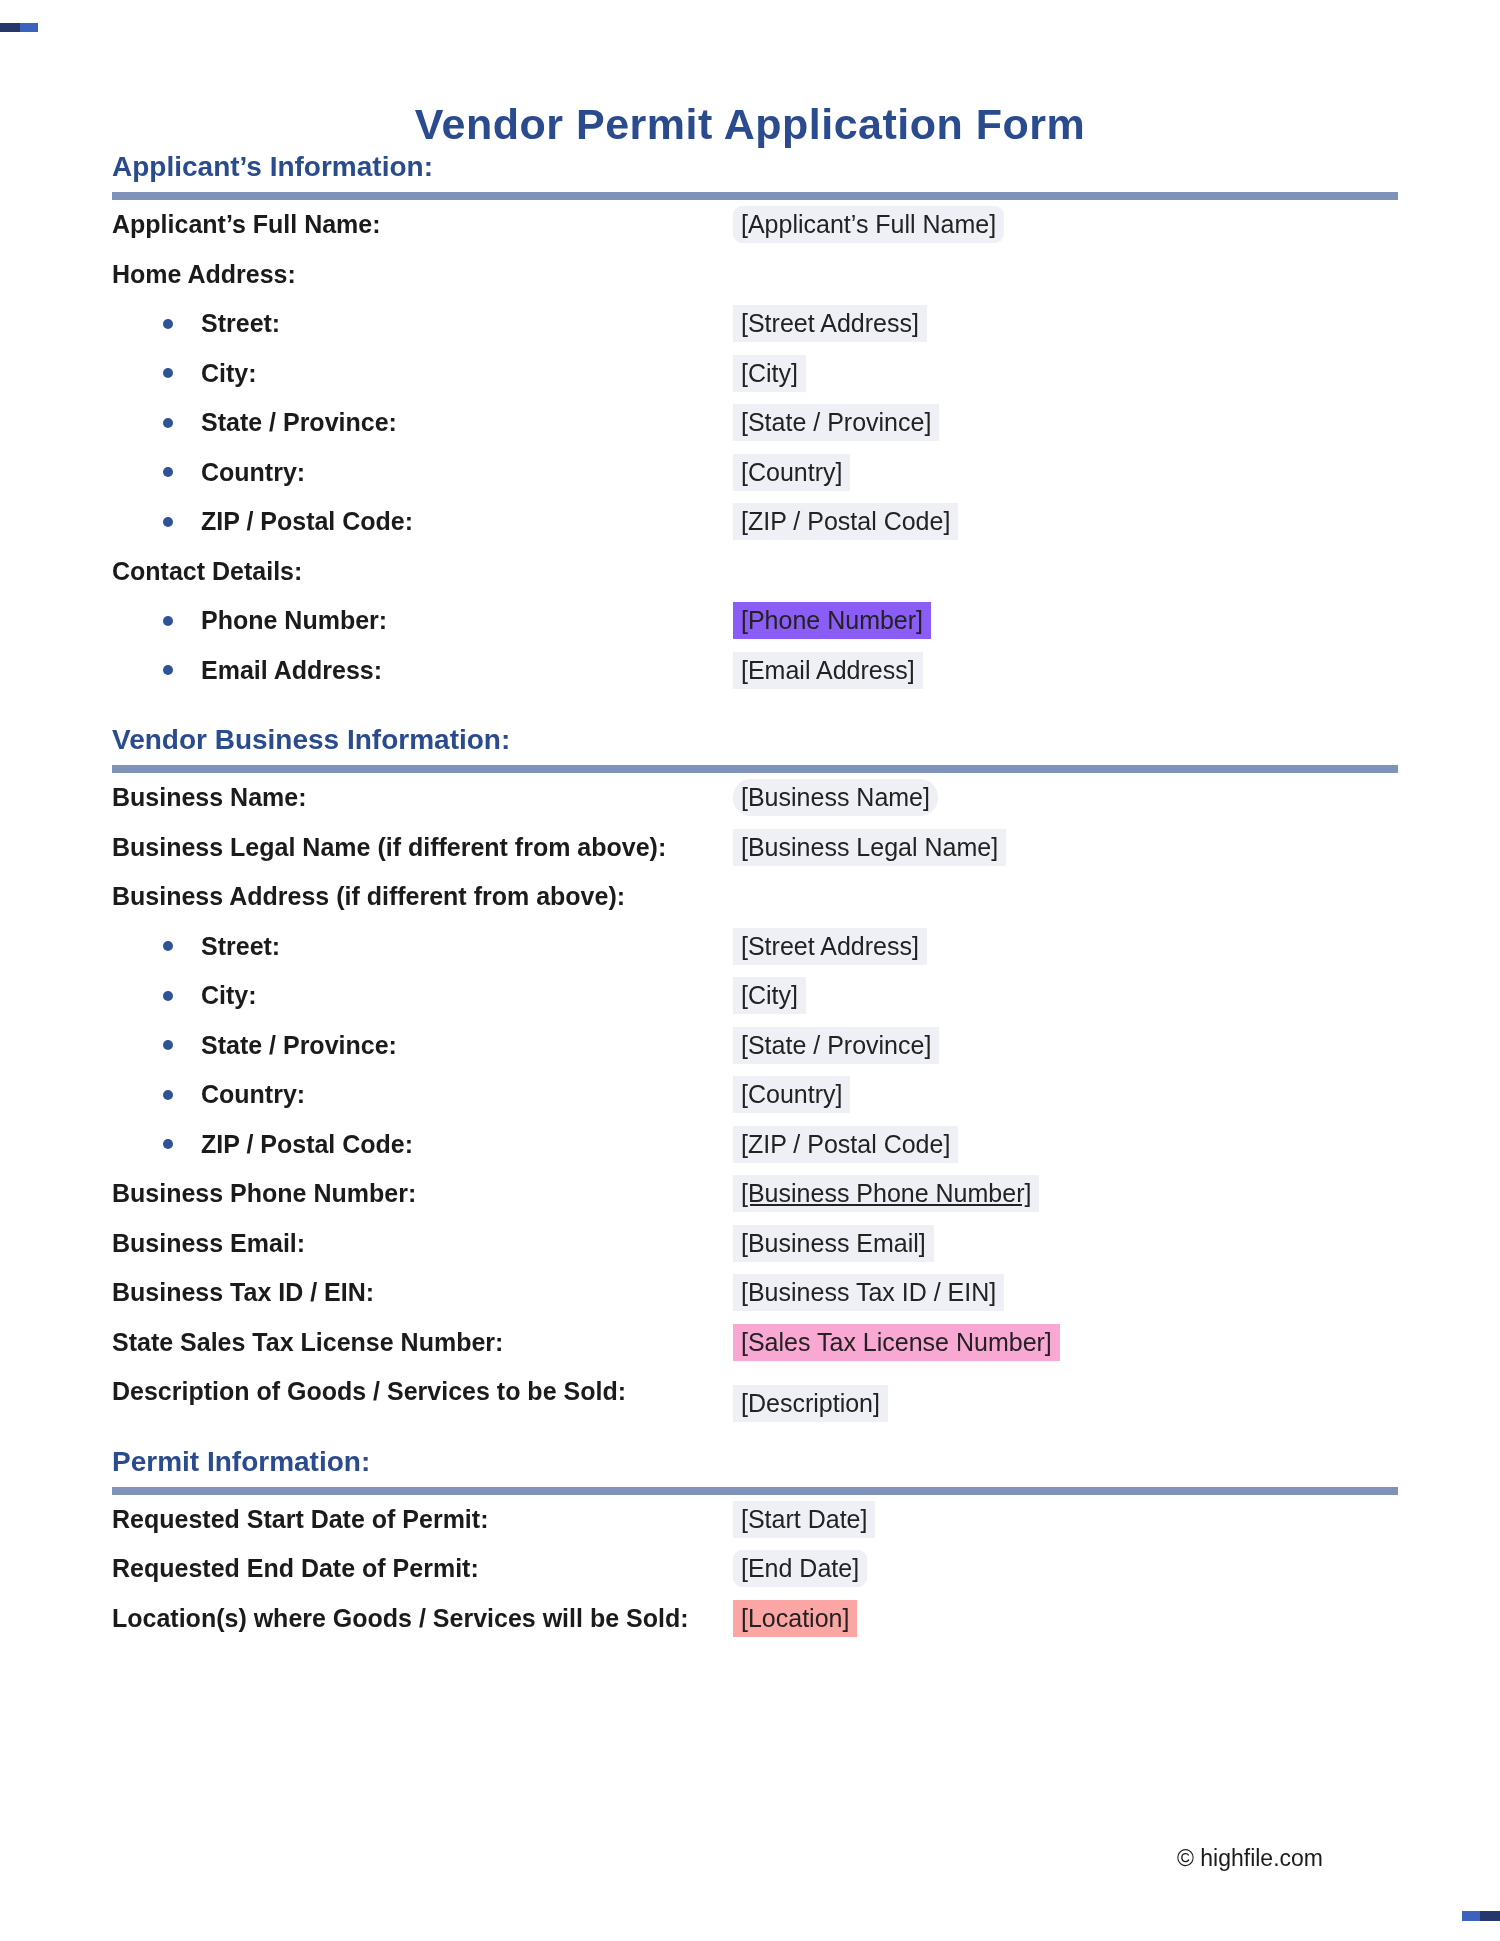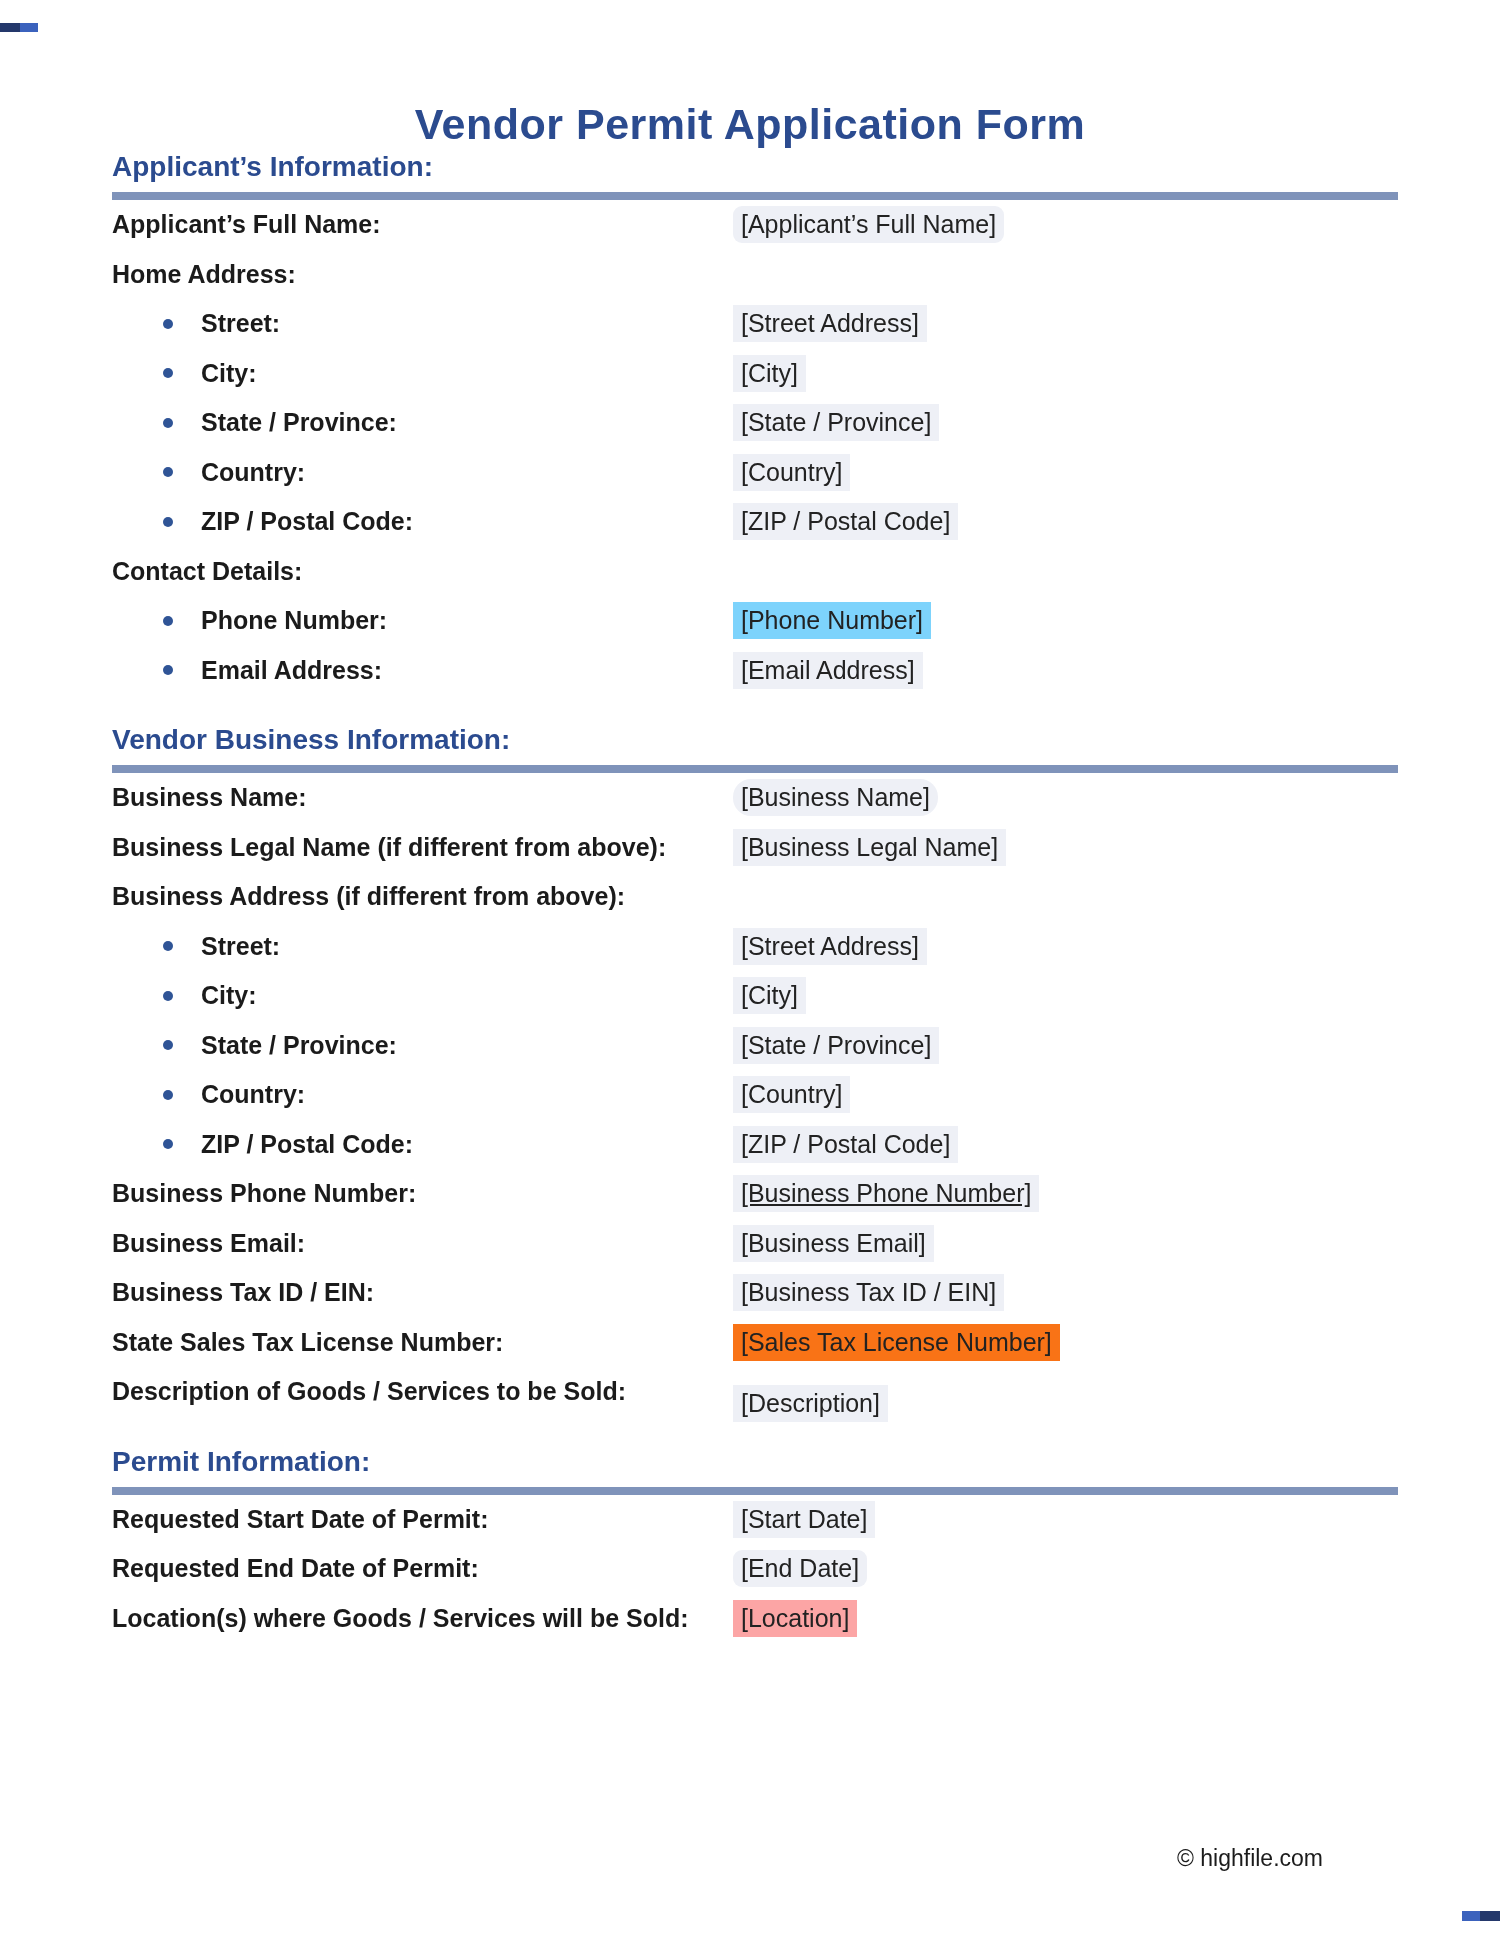--- a/index.html
+++ b/index.html
@@ -104,21 +104,21 @@
         <div class="row">
           <div class="label">
             <span>Contact Details:</span>
           </div>
         </div>
         <div class="row bullet">
           <div class="label">
             <span class="dot" style="background: rgb(47, 84, 150);"></span>
             <span>Phone Number:</span>
           </div>
-          <div class="value" style="background: #7dd3fc;">[Phone Number]</div>
+          <div class="value" style="background: #8b5cf6;">[Phone Number]</div>
         </div>
         <div class="row bullet">
           <div class="label">
             <span class="dot" style="background: rgb(47, 84, 150);"></span>
             <span>Email Address:</span>
           </div>
           <div class="value" style="background: rgb(238, 240, 246);">[Email Address]</div>
         </div>
       </section>
       <section class="block">
@@ -190,21 +190,21 @@
         <div class="row">
           <div class="label">
             <span>Business Tax ID / EIN:</span>
           </div>
           <div class="value" style="background: rgb(238, 240, 246);">[Business Tax ID / EIN]</div>
         </div>
         <div class="row">
           <div class="label">
             <span>State Sales Tax License Number:</span>
           </div>
-          <div class="value" style="background: #f97316; text-align: right;">[Sales Tax License Number]</div>
+          <div class="value" style="background: #f9a8d4; text-align: right;">[Sales Tax License Number]</div>
         </div>
         <div class="row">
           <div class="label">
             <span>Description of Goods / Services to be Sold:</span>
           </div>
           <div class="value" style="background: rgb(238, 240, 246); margin-top: 23px;">[Description]</div>
         </div>
       </section>
       <section class="block s3">
         <h2 style="color: rgb(43, 75, 143); border-bottom-color: rgb(127, 147, 186);">Permit Information:</h2>

